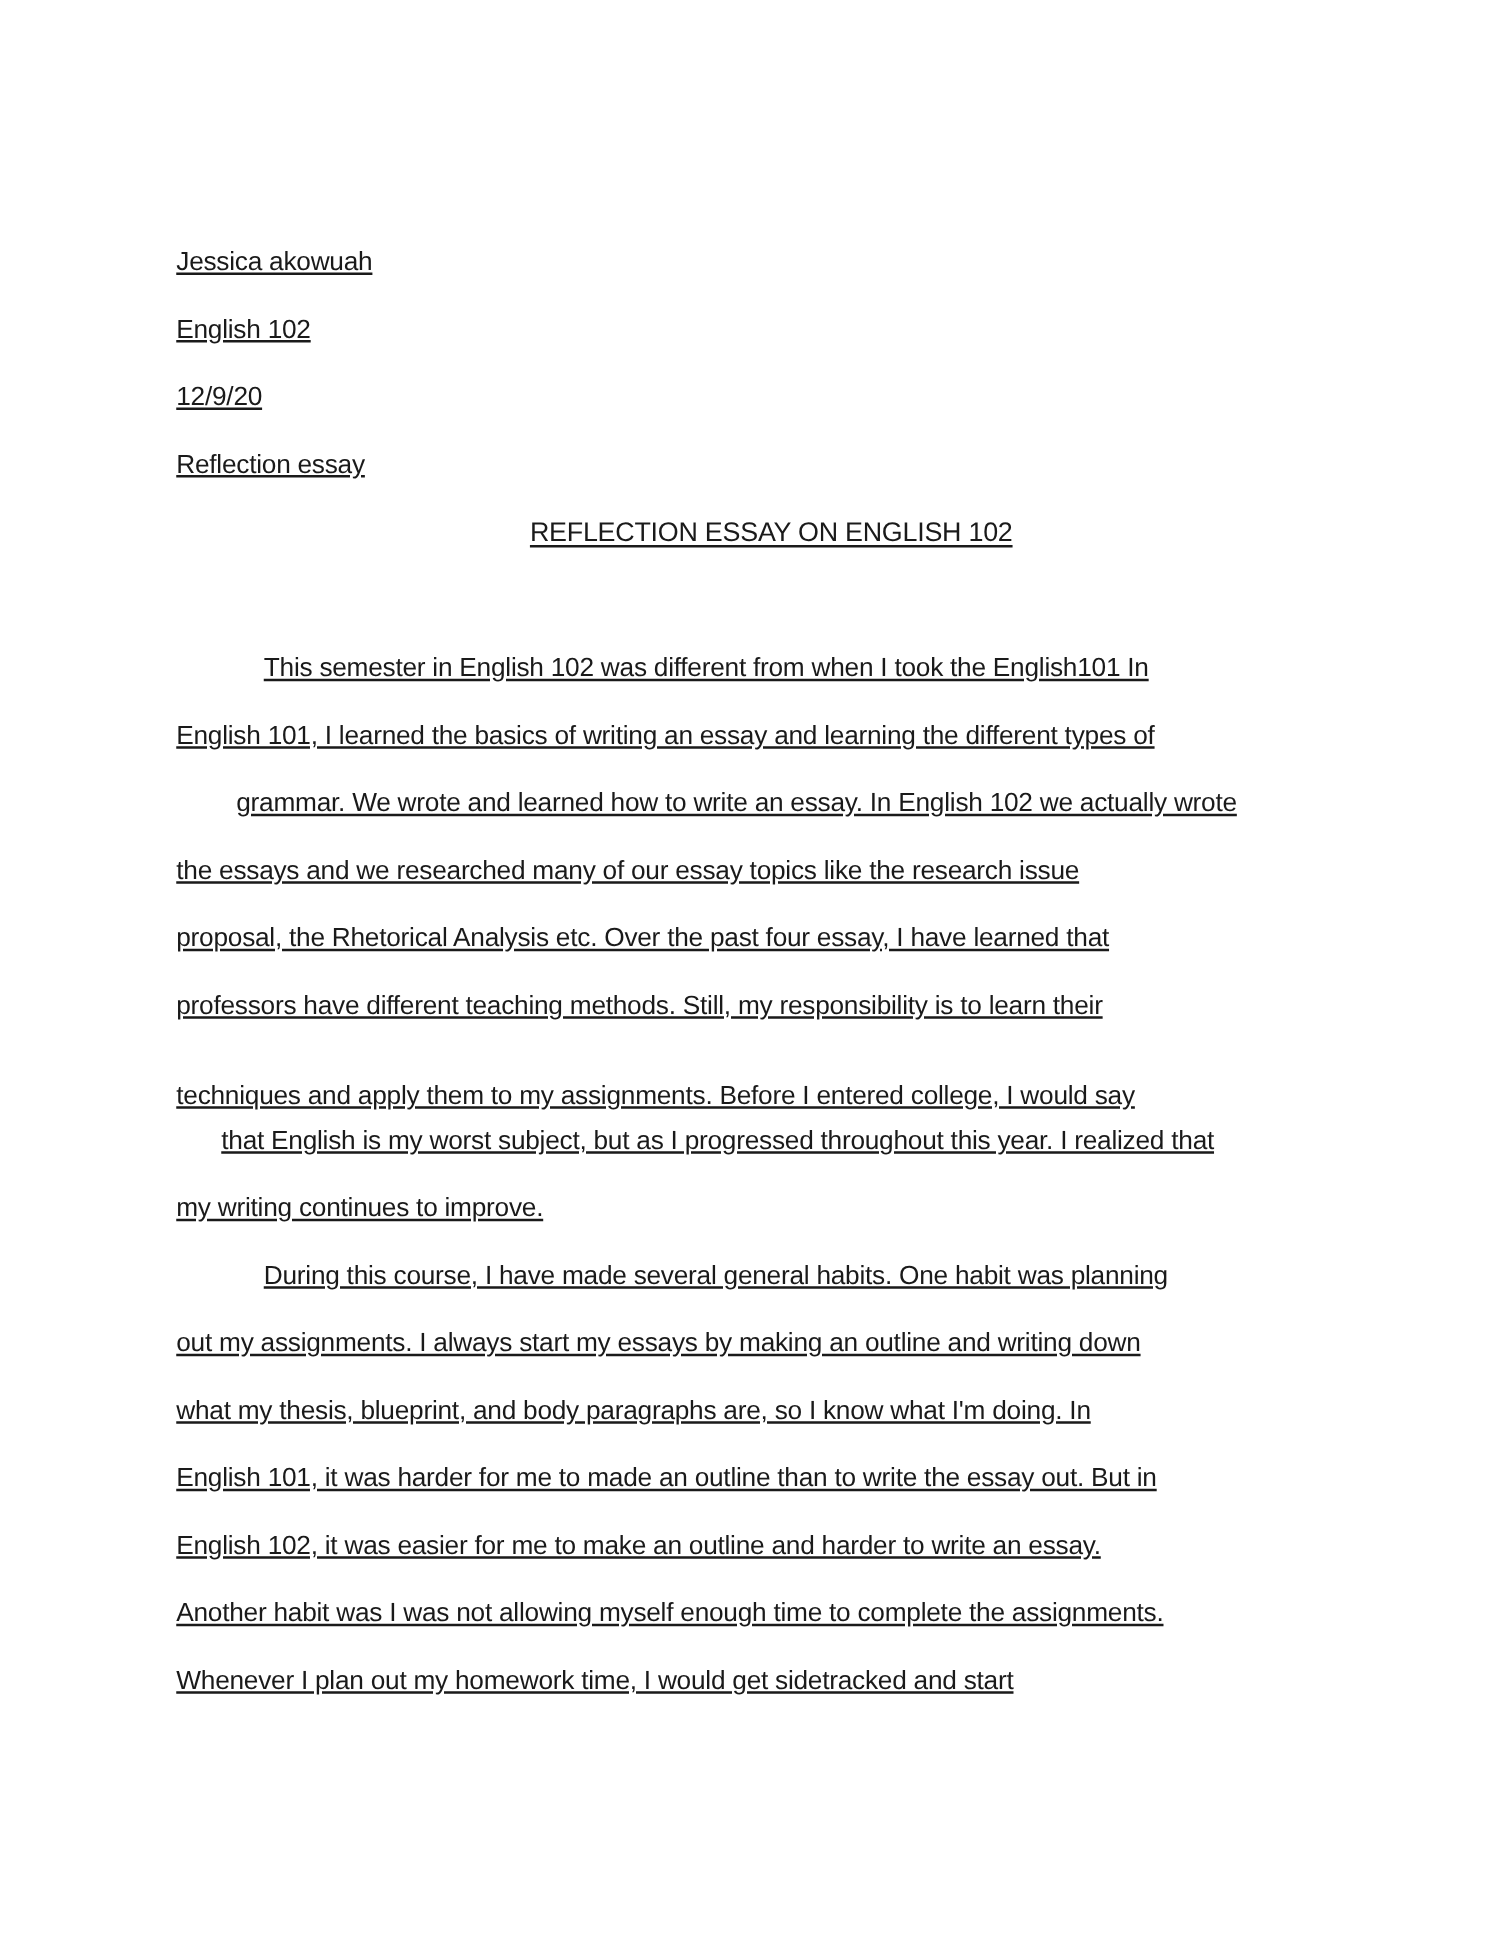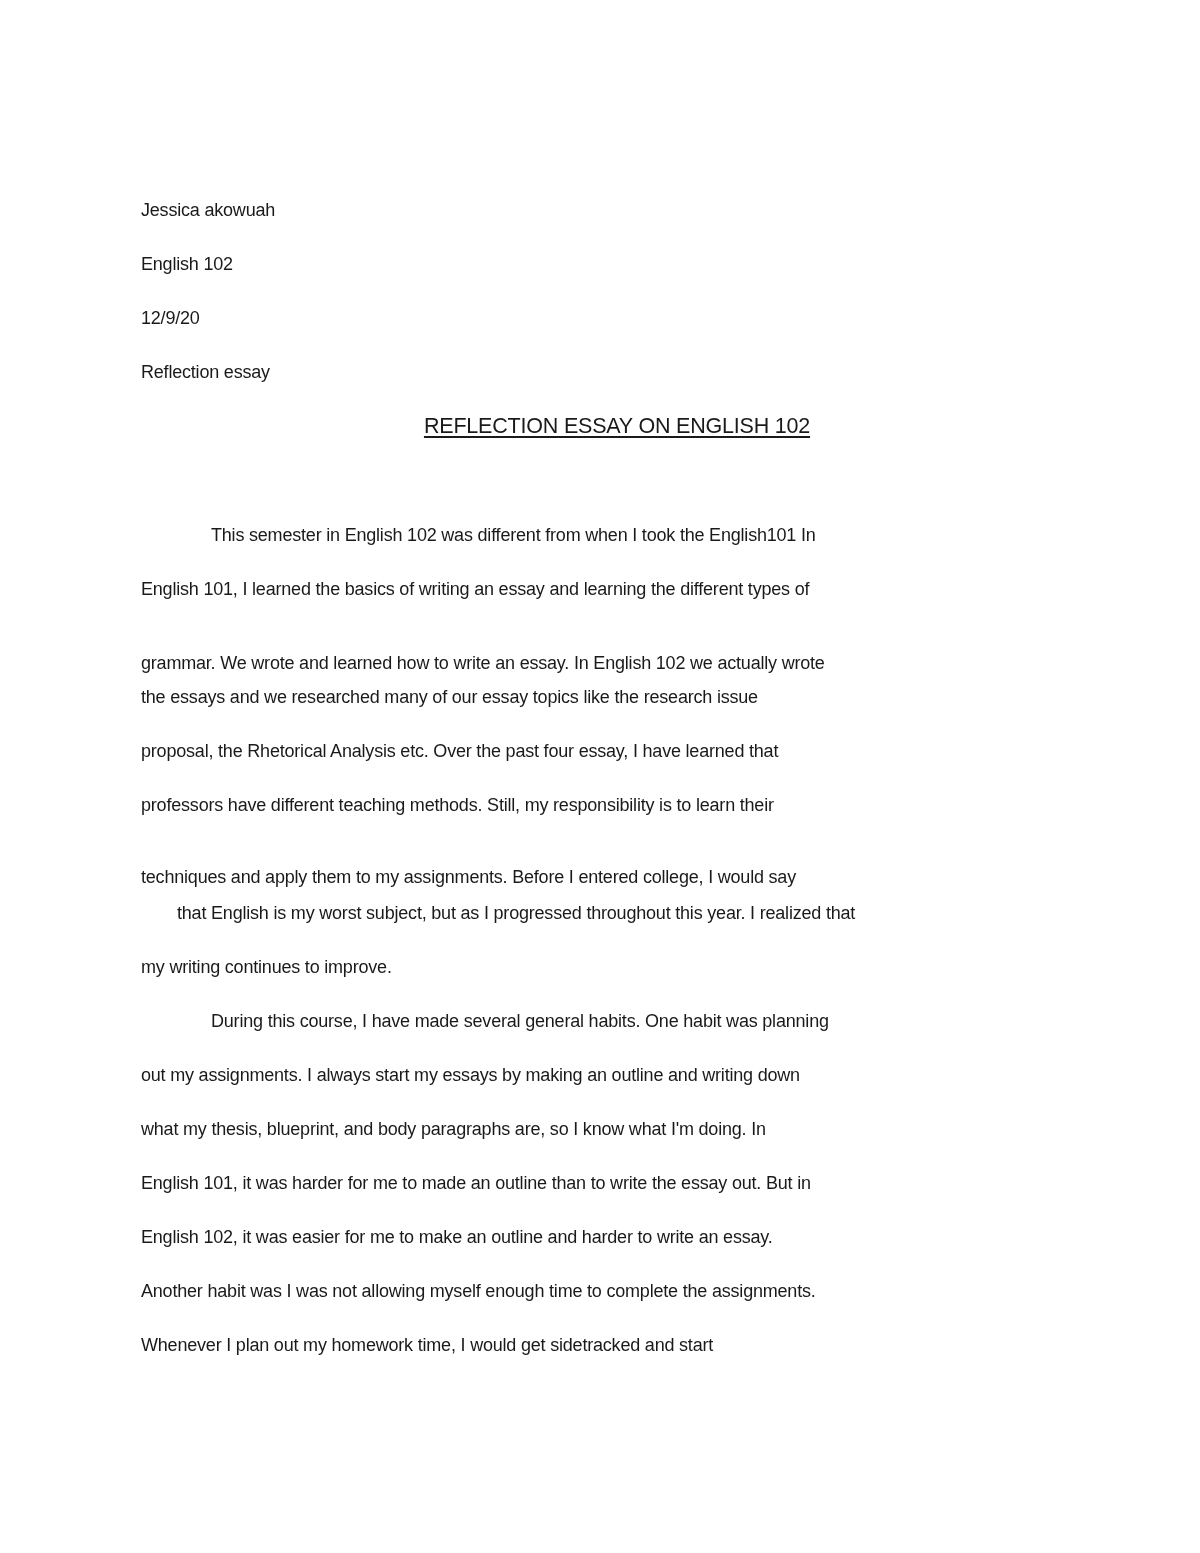--- a/index.html
+++ b/index.html
@@ -18,24 +18,25 @@
     .page {
       position: absolute;
       left: 0; top: 0;
       width: 1200px;
       height: 1553px;
       background: #ffffff;
     }
     .line {
       position: absolute;
       left: 141px;
-      font-size: 18px;
+      font-size: 21px;
       line-height: 26px;
       white-space: nowrap;
       letter-spacing: -0.2px;
+      text-decoration: underline;
     }
     .title {
       position: absolute;
       left: 0;
       width: 1234px;
       text-align: center;
       font-size: 21.5px;
       line-height: 26px;
       text-decoration: underline;
       text-underline-offset: 3px;
@@ -52,21 +53,21 @@
   <div class="line" style="top:197px;">Jessica akowuah</div>
   <div class="line" style="top:251px;">English 102</div>
   <div class="line" style="top:305px;">12/9/20</div>
   <div class="line" style="top:359px;">Reflection essay</div>
 
   <div class="title" style="top:413px;">REFLECTION ESSAY ON ENGLISH 102</div>
 
   <div>
     <div class="line indent" style="top:522px;">This semester in English 102 was different from when I took the English101  In</div>
     <div class="line" style="top:576px;">English 101, I learned the basics of writing an essay and learning the different types of</div>
-    <div class="line" style="top:650px;">grammar. We wrote and learned how to write an essay. In English 102 we actually wrote</div>
+    <div class="line" style="top:630px;margin-left:48px;">grammar. We wrote and learned how to write an essay. In English 102 we actually wrote</div>
     <div class="line" style="top:684px;">the essays and we researched many of our essay topics like the research issue</div>
     <div class="line" style="top:738px;">proposal, the Rhetorical Analysis etc. Over the past four essay, I have learned that</div>
     <div class="line" style="top:792px;">professors have different teaching methods. Still, my responsibility is to learn their</div>
     <div class="line" style="top:864px;text-align:right;">techniques and apply them to my assignments. Before I entered college, I would say</div>
     <div class="line" style="top:900px;margin-left:36px;">that English is my worst subject, but as I progressed throughout this year. I realized that</div>
     <div class="line" style="top:954px;text-align:center;">my writing continues to improve.</div>
   </div>
 
   <div>
     <div class="line indent" style="top:1008px;">During this course, I have made several general habits. One habit was planning</div>

